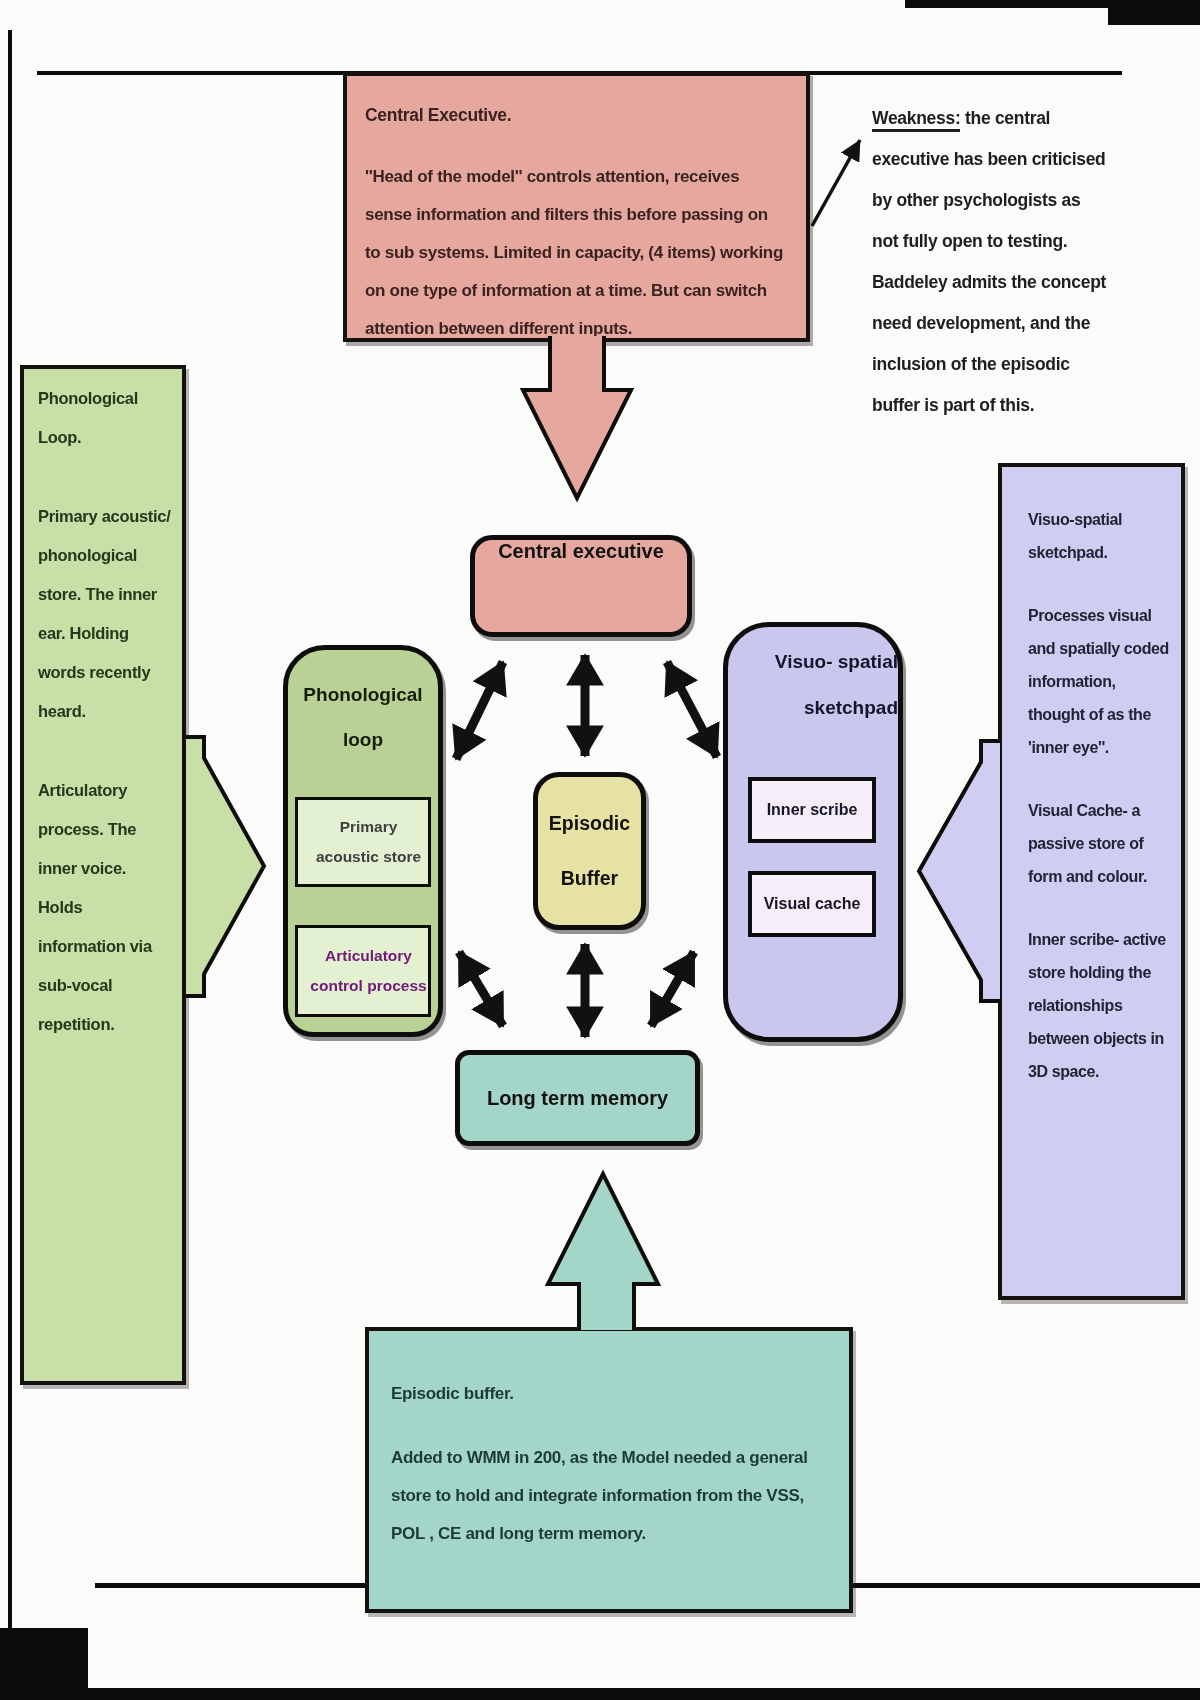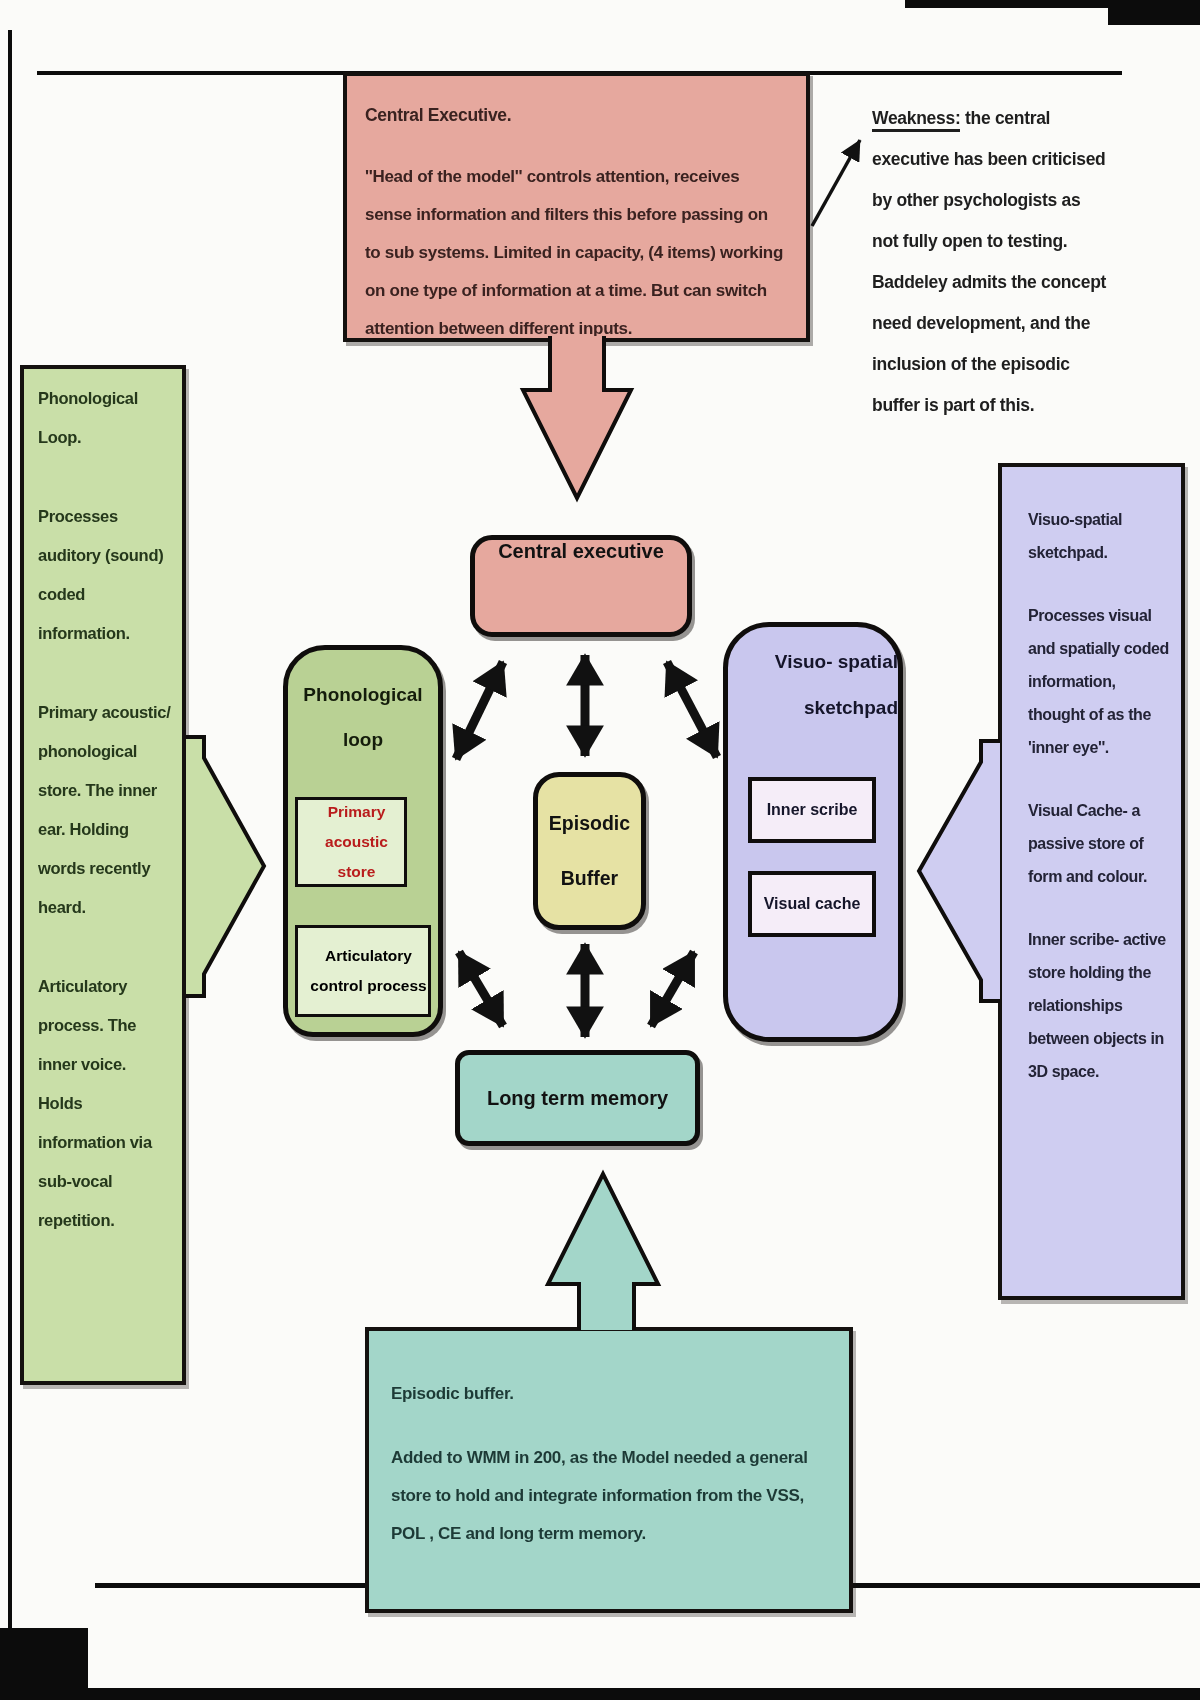--- a/index.html
+++ b/index.html
@@ -44,24 +44,24 @@
           border-radius:26px;display:flex;align-items:center;justify-content:center;
           font-size:19.5px;line-height:55px;}
   #vss-box{left:723px;top:622px;width:180px;height:420px;background:var(--lavender);
            border-radius:46px;text-align:right;}
   #vss-box .ntitle{margin-top:12px;font-size:19px;line-height:46px;color:#15152a;}
   #ltm-box{left:455px;top:1050px;width:245px;height:96px;background:var(--teal);
            border-radius:14px;display:flex;align-items:center;justify-content:center;
            font-size:20px;}
   .subnode{position:absolute;border:3px solid #0f0d0c;box-sizing:border-box;font-weight:800;
            font-size:15.5px;line-height:30px;display:flex;align-items:center;}
-  #pas-box{left:7px;top:147px;width:112px;height:90px;background:var(--green_pale);
-           padding-left:11px;color:#b91c1c;}
+  #pas-box{left:7px;top:147px;width:136px;height:90px;background:var(--green_pale);
+           padding-left:11px;color:#404040;}
   #acp-box{left:7px;top:275px;width:136px;height:92px;background:var(--green_pale);
-           padding-left:11px;color:#000000;}
+           padding-left:11px;color:#701a75;}
   #is-box{left:20px;top:150px;width:128px;height:66px;background:var(--lavender_pale);
           border-width:4px;justify-content:center;color:#15152a;font-size:16px;}
   #vc-box{left:20px;top:244px;width:128px;height:66px;background:var(--lavender_pale);
           border-width:4px;justify-content:center;color:#15152a;font-size:16px;}
   #arrows{position:absolute;left:0;top:0;pointer-events:none;}
 </style>
 </head>
 <body>
 
 <div id="page">
@@ -76,21 +76,20 @@
 
   <div class="descbox" id="top-pink-box">
     <div class="title">Central Executive.</div>
     <div class="body">''Head of the model'' controls attention, receives sense information and filters this before passing on to sub systems. Limited in capacity, (4 items) working on one type of information at a time. But can switch attention between different inputs.</div>
   </div>
 
   <div id="weakness"><span class="u">Weakness:</span><span> the central executive has been criticised by other psychologists as not fully open to testing. Baddeley admits the concept need development, and the inclusion of the episodic buffer is part of this.</span></div>
 
   <div class="descbox" id="left-green-box">
     <p class="title">Phonological Loop.</p>
-    <p>Processes auditory (sound) coded information.</p>
     <p><span class="blead">Primary acoustic/ phonological store.</span><span> The inner ear. Holding words recently heard.</span></p>
     <p><span class="blead">Articulatory process.</span><span> The inner voice. Holds information via sub-vocal repetition.</span></p>
   </div>
 
   <div class="descbox" id="right-desc-box">
     <p class="title">Visuo-spatial sketchpad.</p>
     <p>Processes visual and spatially coded information, thought of as the 'inner eye''.</p>
     <p>Visual Cache- a passive store of form and colour.</p>
     <p>Inner scribe- active store holding the relationships between objects in 3D space.</p>
   </div>

